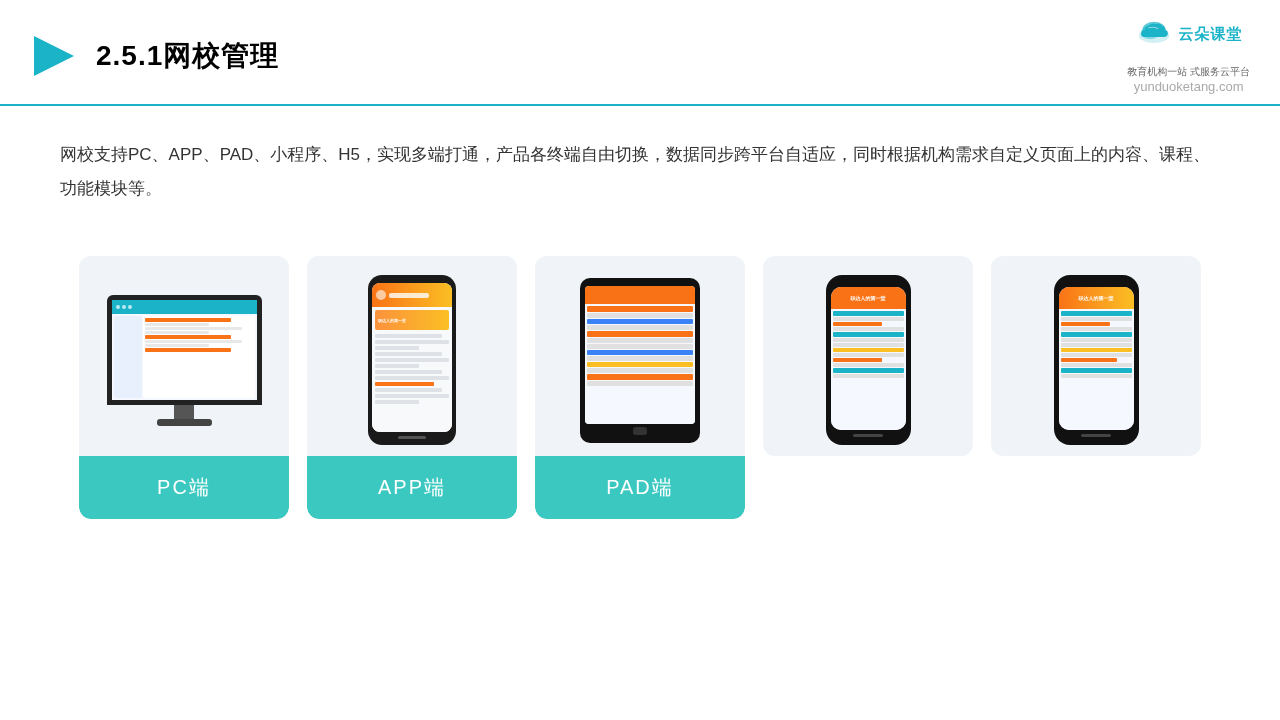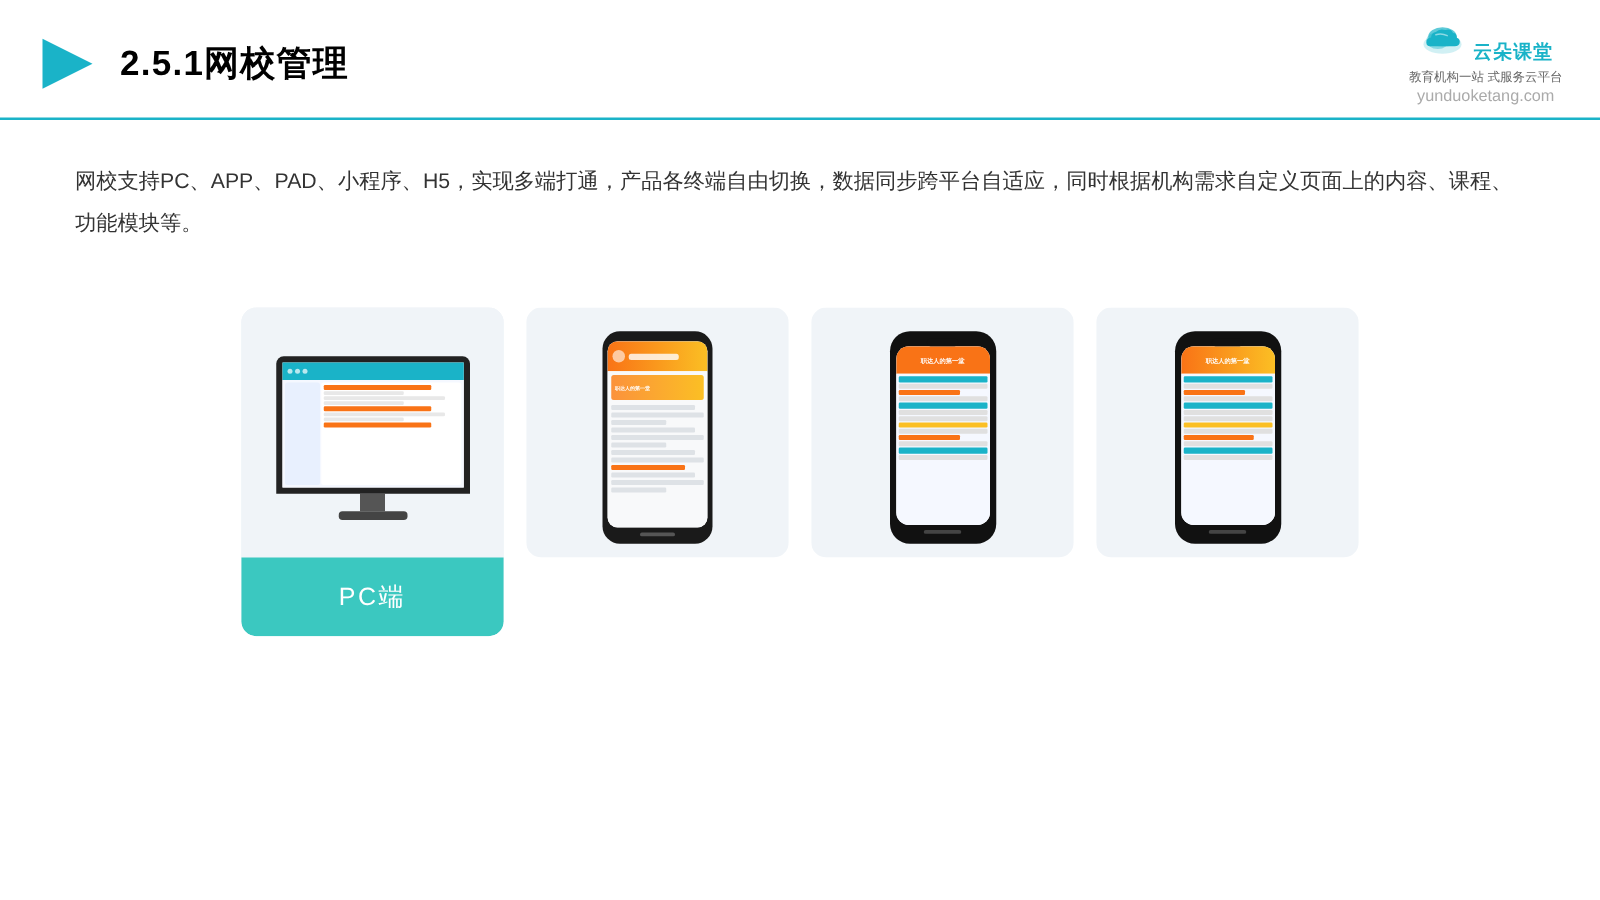--- a/index.html
+++ b/index.html
@@ -35,34 +35,34 @@
       color: #000000;
       letter-spacing: 1px;
     }
     .logo-area {
       display: flex;
       flex-direction: column;
       align-items: center;
     }
     .logo-cloud {
       display: flex;
-      align-items: flex-end;
+      align-items: center;
       gap: 6px;
       font-family: Liberation Mono, monospace;
     }
     .logo-text {
       font-size: 15px;
       color: #1ab3c8;
       font-weight: bold;
       letter-spacing: 1px;
     }
     .logo-sub {
       font-size: 10px;
       color: #666;
-      margin-top: 4px;
+      margin-top: 14px;
       text-align: center;
     }
     .cloud-icon svg {
       width: 38px;
       height: 28px;
     }
 
     
     .description {
       padding: 32px 60px 10px 60px;
@@ -394,22 +394,49 @@
             <div class="aps-row"></div>
             <div style="height:4px;background:#f97316;border-radius:1px;width:80%;"></div>
             <div class="aps-row-wide"></div>
             <div class="aps-row"></div>
             <div class="aps-row-narrow"></div>
           </div>
         </div>
         <div class="app-phone-home"></div>
       </div>
     </div>
-  </div>
-
+    <div class="card-label">APP端</div>
+  </div>
+
+  <div class="card">
+    <div class="card-image-area">
+      <div class="tablet-device">
+        <div class="tablet-screen">
+          <div class="tablet-top"></div>
+          <div class="tablet-body">
+            <div class="tablet-row-orange"></div>
+            <div class="tablet-row"></div>
+            <div class="tablet-row-blue"></div>
+            <div class="tablet-row"></div>
+            <div class="tablet-row-orange"></div>
+            <div class="tablet-row"></div>
+            <div class="tablet-row"></div>
+            <div class="tablet-row-blue"></div>
+            <div class="tablet-row"></div>
+            <div style="height:5px;background:#fbbf24;border-radius:1px;"></div>
+            <div class="tablet-row"></div>
+            <div class="tablet-row-orange"></div>
+            <div class="tablet-row"></div>
+          </div>
+        </div>
+        <div class="tablet-home"></div>
+      </div>
+    </div>
+    <div class="card-label">PAD端</div>
+  </div>
 
   <div class="card">
     <div class="card-image-area">
       <div class="phone-device">
         <div class="phone-notch"></div>
         <div class="phone-screen">
           <div class="phone-header">
             <div class="phone-header-text">职达人的第一堂</div>
           </div>
           <div class="phone-body">

